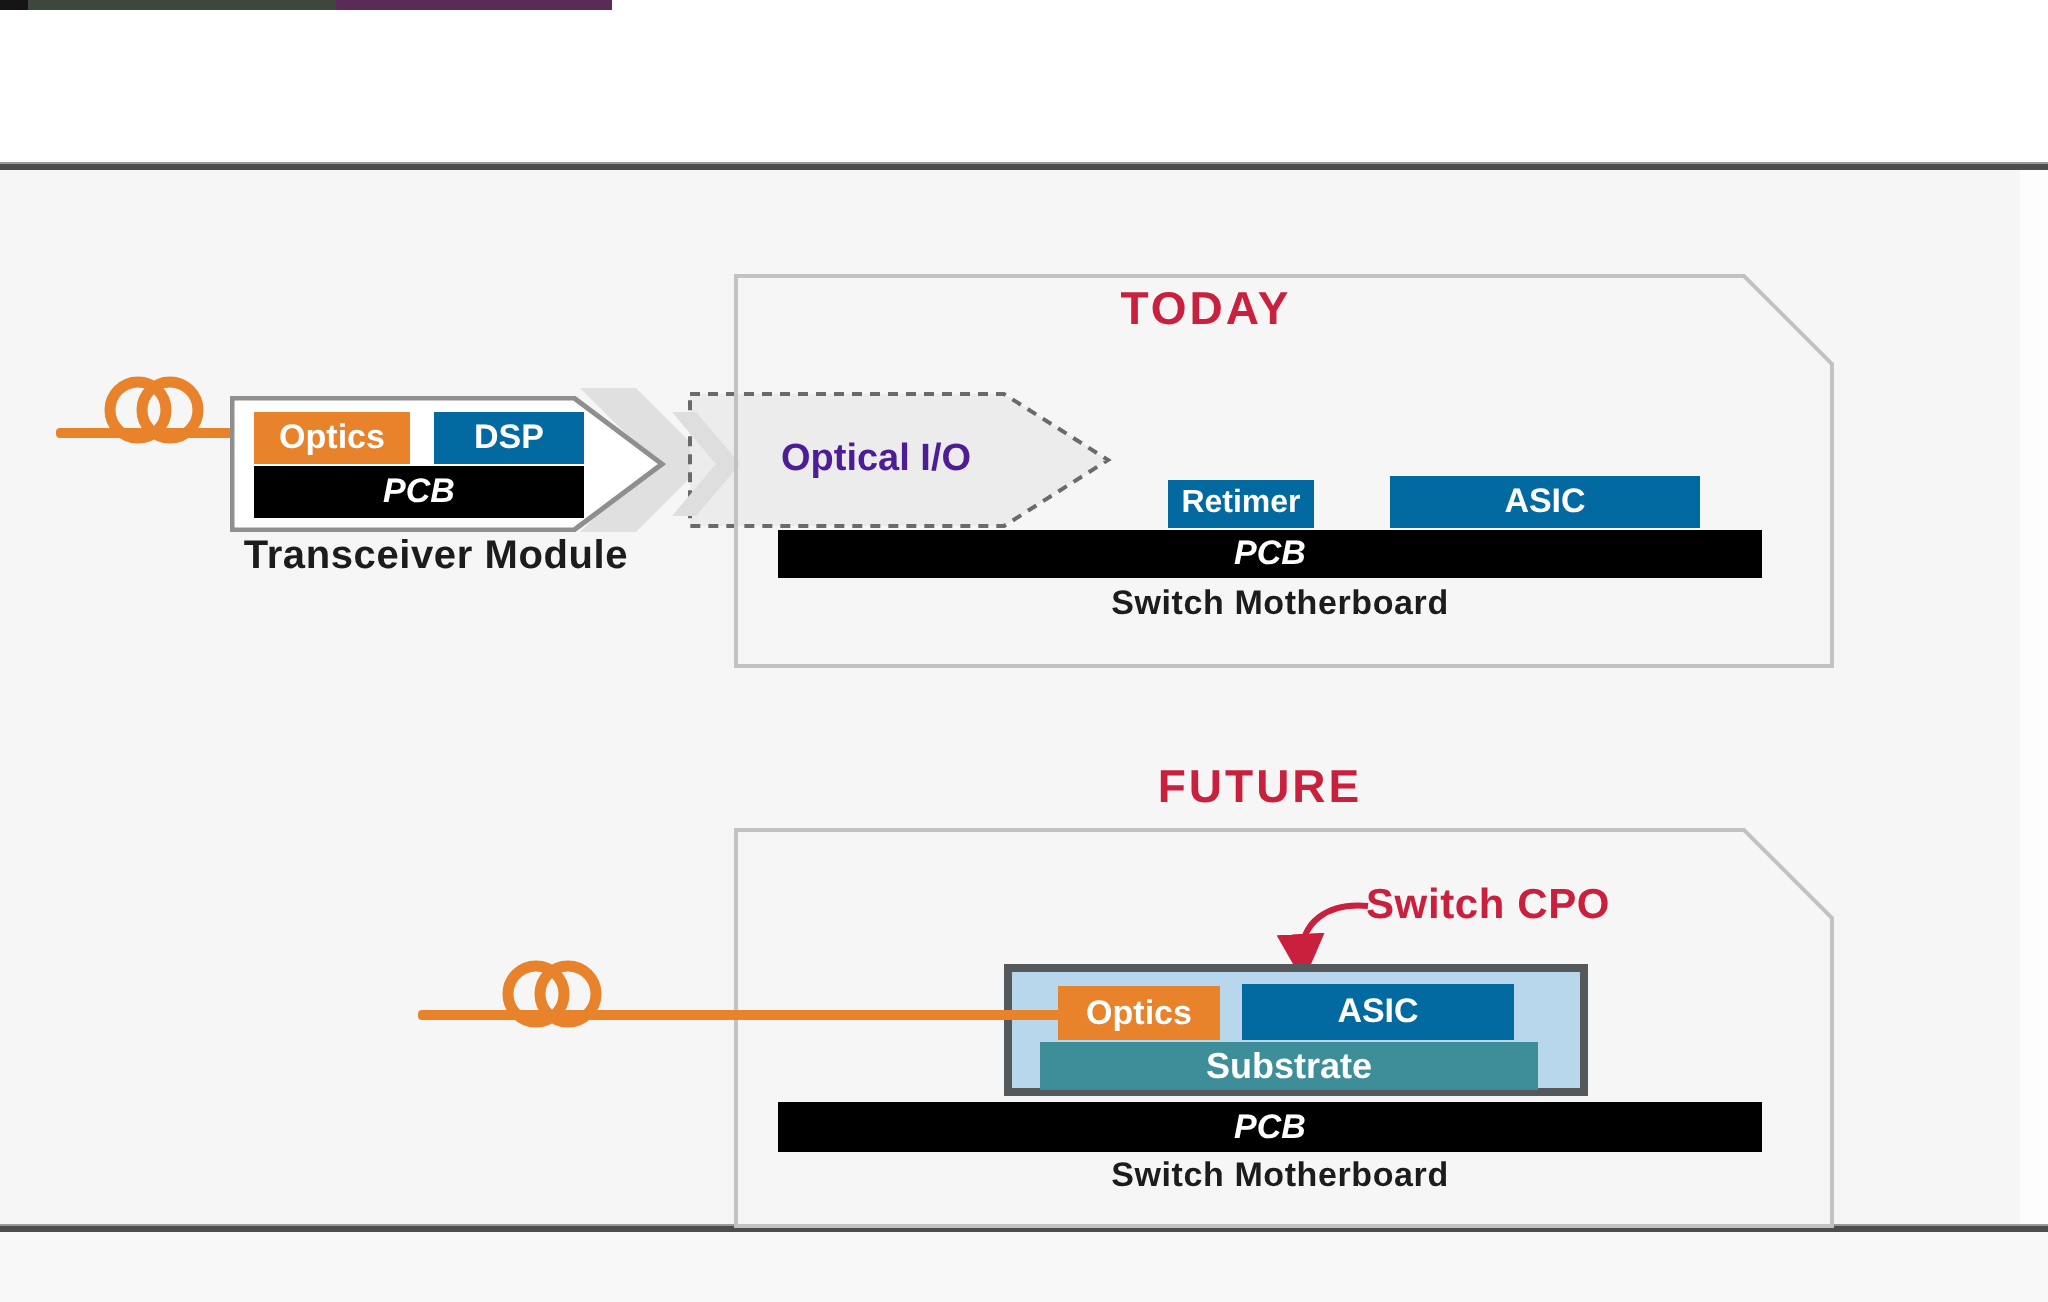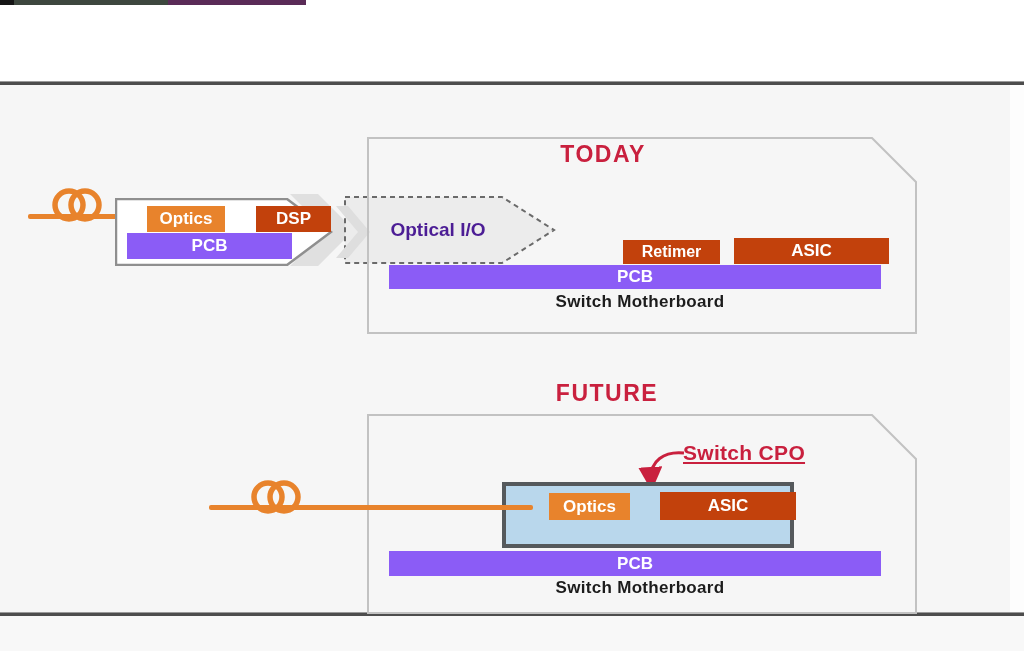--- a/index.html
+++ b/index.html
@@ -13,31 +13,31 @@
 
   .rule{left:0;width:1024px;height:3px;background:#4d4d4d;border-top:1px solid #9a9a9a;}
   .rule.top{top:81px;}
   .rule.bottom{top:612px;}
 
   .topbar-seg{top:0;height:5px;}
 
   .section-title{width:300px;text-align:center;font-size:23px;font-weight:700;letter-spacing:1.5px;color:#c9203e;}
 
   .chip{display:flex;align-items:center;justify-content:center;color:#ffffff;font-weight:700;box-sizing:border-box;}
-  .chip.orange{background:#e8832c;font-size:17px;margin-left:20px;}
-  .chip.black{background:#c2410c;font-size:17px;margin-left:39px;}
-  .chip.olive{background:#8b5cf6;font-size:17px;}
+  .chip.orange{background:#e8832c;font-size:17px;}
+  .chip.black{background:#0369a1;font-size:17px;}
+  .chip.olive{background:#000000;font-size:17px;font-style:italic;}
   .chip.teal{background:#3e8e99;font-size:18px;}
 
   .caption{text-align:center;font-size:17px;font-weight:700;color:#1c1c1c;letter-spacing:0.3px;}
 
   .optical-io-text{width:160px;text-align:center;font-size:19px;font-weight:600;color:#4c1d95;}
 
   .cpo-package{background:#b9d7ec;border:4px solid #55595c;box-sizing:border-box;}
-  .cpo-label{font-size:21px;font-weight:700;color:#c9203e;letter-spacing:0.3px;text-decoration:underline;}
+  .cpo-label{font-size:21px;font-weight:700;color:#c9203e;letter-spacing:0.3px;}
 
   .fiber-line{height:5px;background:#e8832c;border-radius:2px;}
 
   svg{display:block;}
 </style>
 </head>
 <body>
 
 <div id="stage">
 
@@ -63,40 +63,41 @@
     <circle cx="20" cy="20" r="14" fill="none" stroke="#e8832c" stroke-width="5.5"></circle>
     <circle cx="36" cy="20" r="14" fill="none" stroke="#e8832c" stroke-width="5.5"></circle>
   </svg>
 
   <svg class="abs" style="left:115px;top:198px;" width="218" height="68">
     <polygon points="1,1 172,1 216,34 172,67 1,67" fill="#ffffff" stroke="#8f8f8f" stroke-width="2.5"></polygon>
   </svg>
   <div class="abs chip orange" style="left:127px;top:206px;width:78px;height:26px;">Optics</div>
   <div class="abs chip black" style="left:217px;top:206px;width:75px;height:26px;">DSP</div>
   <div class="abs chip olive" style="left:127px;top:233px;width:165px;height:26px;">PCB</div>
+  <div class="abs caption" style="left:98px;top:267px;width:240px;font-size:20px;">Transceiver Module</div>
 
   <svg class="abs" style="left:344px;top:196px;" width="212" height="68">
     <polygon points="1,1 158,1 210,34 158,67 1,67" fill="#ececec" stroke="#6a6a6a" stroke-width="2" stroke-dasharray="5,4"></polygon>
   </svg>
 
   <svg class="abs" style="left:336px;top:206px;" width="34" height="52">
     <polygon points="0,0 12,0 34,26 12,52 0,52 22,26" fill="#dedede"></polygon>
   </svg>
 
   <svg class="abs" style="left:367px;top:137px;" width="551" height="198">
     <path d="M1,1 H505 L549,45 V196 H1 Z" fill="none" stroke="#c2c2c2" stroke-width="2"></path>
   </svg>
   <div class="abs optical-io-text" style="left:358px;top:219px;">Optical I/O</div>
 
-  <div class="abs chip black" style="left:584px;top:240px;width:97px;height:24px;font-size:16px;">Retimer</div>
+  <div class="abs chip black" style="left:584px;top:240px;width:73px;height:24px;font-size:16px;">Retimer</div>
   <div class="abs chip black" style="left:695px;top:238px;width:155px;height:26px;">ASIC</div>
   <div class="abs chip olive" style="left:389px;top:265px;width:492px;height:24px;">PCB</div>
   <div class="abs caption" style="left:420px;top:292px;width:440px;">Switch Motherboard</div>
 
-  <div class="abs section-title" style="left:457px;top:380px;">FUTURE</div>
+  <div class="abs section-title" style="left:480px;top:380px;">FUTURE</div>
 
   <svg class="abs" style="left:367px;top:414px;" width="551" height="201">
     <path d="M1,1 H505 L549,45 V199 H1 Z" fill="none" stroke="#c2c2c2" stroke-width="2"></path>
   </svg>
 
   <div class="abs cpo-label" style="left:683px;top:441px;">Switch CPO</div>
   <svg class="abs" style="left:638px;top:449px;" width="48" height="42">
     <defs>
       <marker id="arrowhead" markerWidth="8" markerHeight="8" refX="4" refY="4" orient="auto">
         <polygon points="0,0 8,4 0,8" fill="#c9203e"></polygon>
@@ -108,17 +109,18 @@
   <div class="abs cpo-package" style="left:502px;top:482px;width:292px;height:66px;"></div>
 
   <div class="abs fiber-line" style="left:209px;top:505px;width:324px;"></div>
   <svg class="abs" style="left:248px;top:477px;" width="58" height="42">
     <circle cx="20" cy="20" r="14" fill="none" stroke="#e8832c" stroke-width="5.5"></circle>
     <circle cx="36" cy="20" r="14" fill="none" stroke="#e8832c" stroke-width="5.5"></circle>
   </svg>
 
   <div class="abs chip orange" style="left:529px;top:493px;width:81px;height:27px;">Optics</div>
   <div class="abs chip black" style="left:621px;top:492px;width:136px;height:28px;">ASIC</div>
+  <div class="abs chip teal" style="left:520px;top:521px;width:249px;height:24px;">Substrate</div>
 
   <div class="abs chip olive" style="left:389px;top:551px;width:492px;height:25px;">PCB</div>
   <div class="abs caption" style="left:420px;top:578px;width:440px;">Switch Motherboard</div>
 
 </div>
 
 </body></html>

